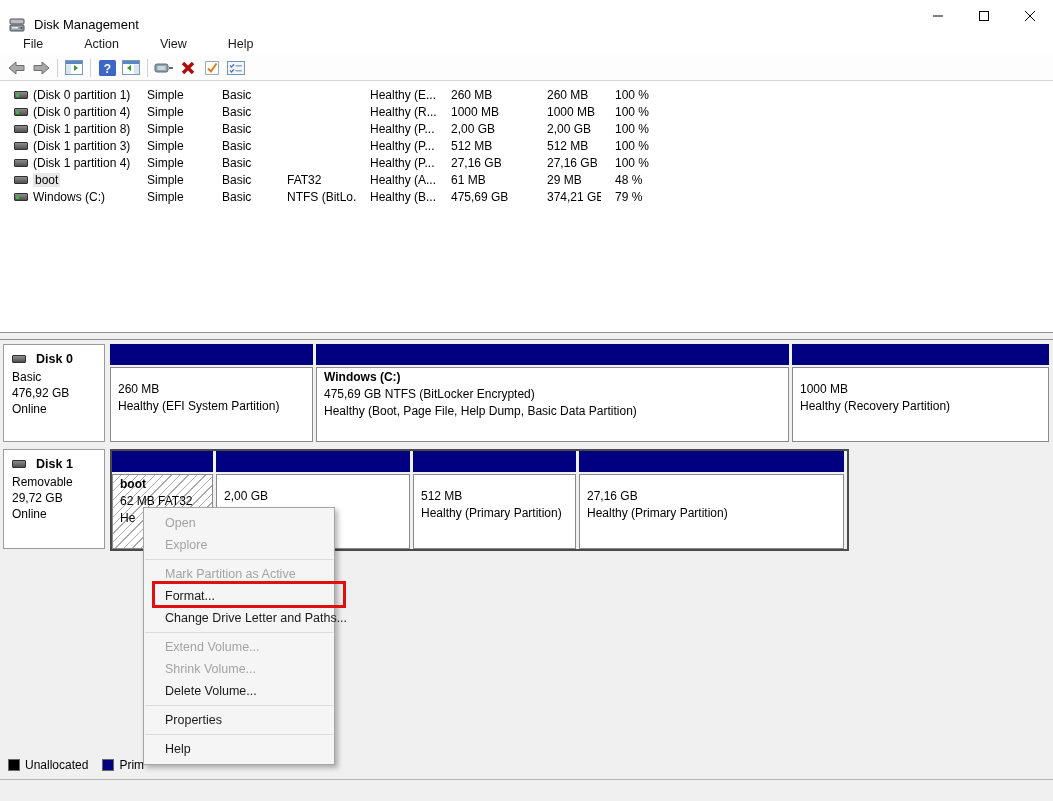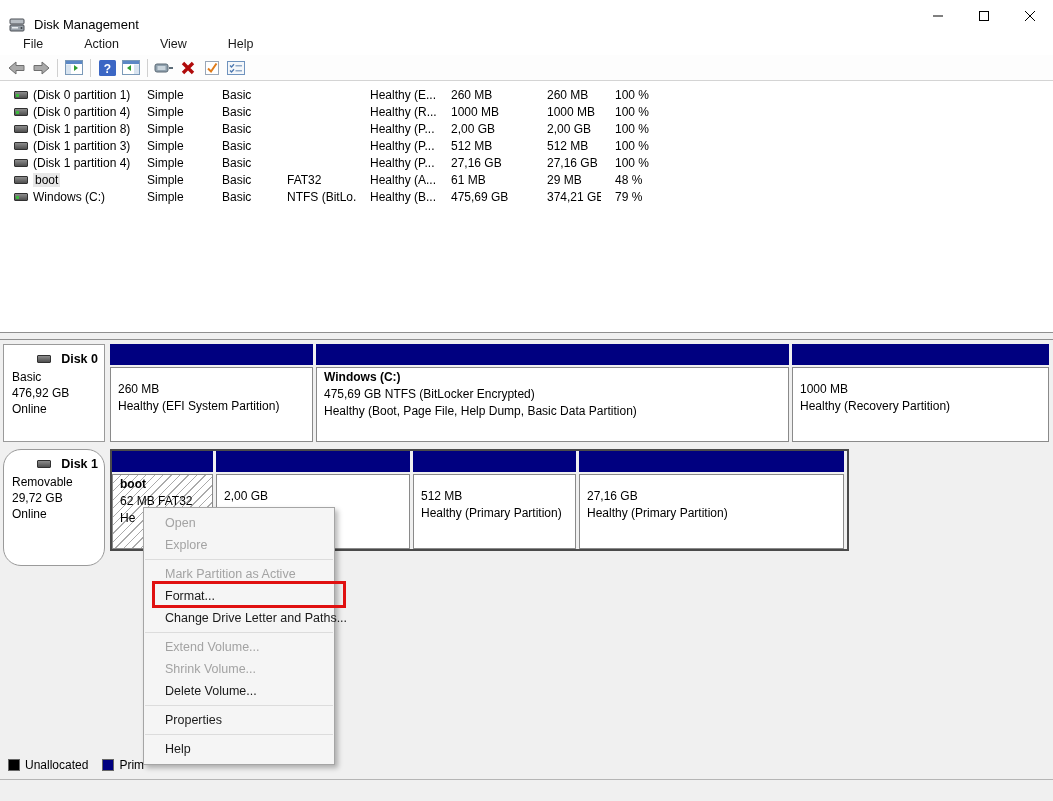--- a/index.html
+++ b/index.html
@@ -34,21 +34,21 @@
   .drive-ico { width:14px; height:8px; background:linear-gradient(#8d8d8d,#4f4f4f); border:1px solid #303030; border-radius:1px; display:inline-block; margin-right:5px; flex:none; position:relative; }
   .drive-ico.g::after { content:""; position:absolute; left:1px; top:2px; width:3px; height:3px; background:#3dbb3d; }
   .sel-label { background:#e7e7e7; padding:0 2px; }
 
   
   .splitter { height:8px; background:#f0f0f0; border-top:1px solid #8f8f8f; border-bottom:1px solid #8f8f8f; }
 
   
   .graphpane { position:relative; height:439px; background:#f0f0f0; }
   .diskinfo { position:absolute; left:3px; width:102px; background:#fff; border:1px solid #9a9a9a; padding:6px 6px 0 8px; font-size:12px; line-height:16px; color:#000; }
-  .diskinfo .dname { font-weight:bold; font-size:12.5px; display:flex; align-items:center; gap:5px; margin-bottom:2px;justify-content:flex-end; }
+  .diskinfo .dname { font-weight:bold; font-size:12.5px; display:flex; align-items:center; gap:5px; margin-bottom:2px; }
   .band { position:absolute; left:110px; display:flex; gap:3px; }
   .band.selected { border:2px solid #4a4a4a; padding:0; background:#f0f0f0; }
   .pcell { display:flex; flex-direction:column; }
   .pstrip { height:21px; background:#000080; flex:none; }
   .pbody { flex:1; margin-top:2px; background:#fff; border:1px solid #8a8a8a; font-size:12px; line-height:17px; color:#000; padding-left:7px; overflow:hidden; white-space:nowrap; }
   .pbody.mid { padding-top:13px; }
   .pbody.top { padding-top:1px; }
   .pbody .ptitle { font-weight:bold; }
   .pbody.hatch { background:repeating-linear-gradient(135deg,#ffffff 0px,#ffffff 5px,#ababab 5px,#ababab 6px); }
 
@@ -299,21 +299,21 @@
       </div>
       <div class="pcell" style="width:257px;">
         <div class="pstrip"></div>
         <div class="pbody mid">
           <div>1000 MB</div>
           <div>Healthy (Recovery Partition)</div>
         </div>
       </div>
     </div>
 
-    <div class="diskinfo" style="top:109px; height:117px;border-radius:18px;">
+    <div class="diskinfo" style="top:109px; height:100px;">
       <div class="dname">
           <span class="drive-ico"></span>
           <span>Disk 1</span>
         </div>
       <div>Removable</div>
       <div>29,72 GB</div>
       <div>Online</div>
     </div>
     <div class="band selected" style="top:109px; height:102px; width:739px;">
       <div class="pcell" style="width:101px;">

